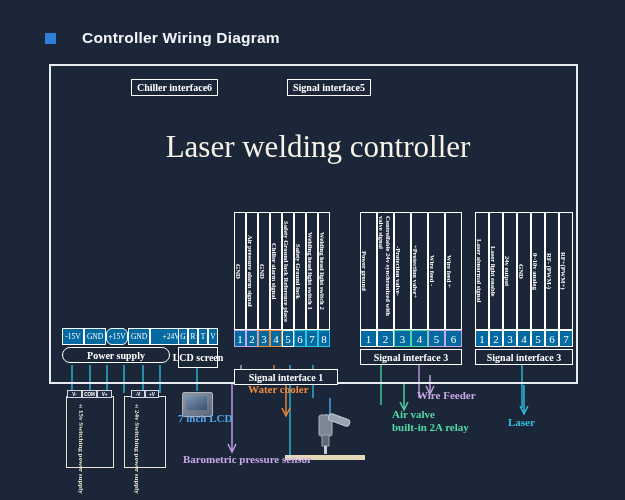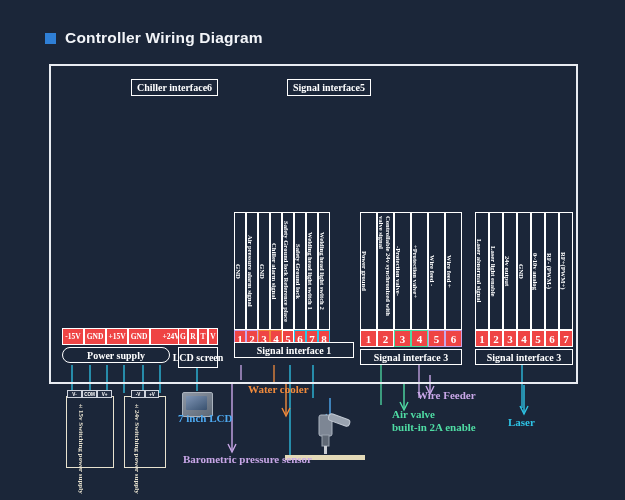--- a/index.html
+++ b/index.html
@@ -5,21 +5,21 @@
   * { box-sizing: border-box; margin: 0; padding: 0; }
   html, body {
     width: 625px; height: 500px;
     background: #1b2639;
     font-family: "Liberation Sans", sans-serif;
     overflow: hidden;
   }
   #root { position: relative; width: 625px; height: 500px; }
 
   
-  .hdr { position: absolute; left: 45px; top: 29px; display: flex; align-items: center; gap: 9px; }
+  .hdr { position: absolute; left: 45px; top: 29px; display: flex; align-items: center; gap: 26px; }
   .hdr-sq { width: 11px; height: 11px; background: #2f7fd6; }
   .hdr-txt { color: #f2f4f8; font-size: 15.5px; font-weight: bold; letter-spacing: .2px; }
 
   
   .panel { position: absolute; left: 49px; top: 64px; width: 529px; height: 320px;
            border: 2px solid #e9ecf2; }
 
   .sig-top { position: absolute; border: 1.5px solid #ffffff; background: #1b2639;
              color: #ffffff; font-size: 10px; font-weight: bold;
              font-family: "Liberation Serif", serif;
@@ -32,21 +32,21 @@
   .vstack { position: absolute; display: flex; }
   .vlab { border: 1px solid #ffffff; background: #1b2639; color: #ffffff;
           writing-mode: vertical-rl; text-orientation: mixed;
           font-size: 6.6px; font-weight: bold; font-family: "Liberation Serif", serif;
           line-height: 1.08; padding: 3px 0 3px 0;
           display: flex; align-items: flex-end; justify-content: center;
           text-align: left; overflow: hidden; }
 
   
   .pinrow { position: absolute; display: flex; }
-  .pin { background: #ef4444; color: #ffffff; font-size: 11px; font-weight: bold;
+  .pin { background: #0369a1; color: #ffffff; font-size: 11px; font-weight: normal;
          font-family: "Liberation Serif", serif;
          display: flex; align-items: center; justify-content: center;
          border: 1.5px solid #ffffff; }
 
   
   .capbox { position: absolute; border: 1.5px solid #ffffff; color: #ffffff;
             font-size: 10px; font-weight: bold; font-family: "Liberation Serif", serif;
             display: flex; align-items: center; justify-content: center;
             background: #1b2639; white-space: nowrap; }
 
@@ -122,20 +122,21 @@
       <path d="M330,398 L330,420" stroke="#4ea9f0"></path>
       <path d="M326,414 L330,422 L334,414" stroke="#4ea9f0"></path>
     </g>
   </svg>
 
   <div class="panel"></div>
 
   <div class="sig-top" style="left:131px;top:79px;">Chiller interface6</div>
   <div class="sig-top" style="left:287px;top:79px;">Signal interface5</div>
 
+  <div class="bigtitle">Laser welding controller</div>
 
   <div class="vstack" id="si1-vlabs" style="left:234px;top:212px;height:118px;">
       <div class="vlab" style="width: 12px; height: 118px;">GND</div>
       <div class="vlab" style="width: 12px; height: 118px;">Air pressure alarm signal</div>
       <div class="vlab" style="width: 12px; height: 118px;">GND</div>
       <div class="vlab" style="width: 12px; height: 118px;">Chiller alarm signal</div>
       <div class="vlab" style="width: 12px; height: 118px;">Safety Ground lock Reference place</div>
       <div class="vlab" style="width: 12px; height: 118px;">Safety Ground lock</div>
       <div class="vlab" style="width: 12px; height: 118px;">Welding head light switch 1</div>
       <div class="vlab" style="width: 12px; height: 118px;">Welding head light switch 2</div>
@@ -143,21 +144,21 @@
   <div class="pinrow" id="si1-pins" style="left:234px;top:330px;height:17px;">
       <div class="pin" style="width: 12px; border-color: rgb(201, 167, 232);">1</div>
       <div class="pin" style="width: 12px; border-color: rgb(201, 167, 232);">2</div>
       <div class="pin" style="width: 12px; border-color: rgb(240, 138, 60);">3</div>
       <div class="pin" style="width: 12px; border-color: rgb(240, 138, 60);">4</div>
       <div class="pin" style="width: 12px; border-color: rgb(255, 255, 255);">5</div>
       <div class="pin" style="width: 12px; border-color: rgb(46, 196, 230);">6</div>
       <div class="pin" style="width: 12px; border-color: rgb(46, 196, 230);">7</div>
       <div class="pin" style="width: 12px; border-color: rgb(46, 196, 230);">8</div>
     </div>
-  <div class="capbox" style="left:234px;top:342px;width:120px;height:16px;">Signal interface 1</div>
+  <div class="capbox" style="left:234px;top:369px;width:104px;height:16px;">Signal interface 1</div>
 
   <div class="vstack" id="si2-vlabs" style="left:360px;top:212px;height:118px;">
       <div class="vlab" style="width: 17px; height: 118px;">Power ground</div>
       <div class="vlab" style="width: 17px; height: 118px;">Controllable 24v synchronized with valve signal</div>
       <div class="vlab" style="width: 17px; height: 118px;">-Protection valve-</div>
       <div class="vlab" style="width: 17px; height: 118px;">+Protection valve+</div>
       <div class="vlab" style="width: 17px; height: 118px;">Wire feed -</div>
       <div class="vlab" style="width: 17px; height: 118px;">Wire feed +</div>
     </div>
   <div class="pinrow" id="si2-pins" style="left:360px;top:330px;height:17px;">
@@ -186,21 +187,21 @@
       <div class="pin" style="width: 14px; border-color: rgb(255, 255, 255);">4</div>
       <div class="pin" style="width: 14px; border-color: rgb(255, 255, 255);">5</div>
       <div class="pin" style="width: 14px; border-color: rgb(255, 255, 255);">6</div>
       <div class="pin" style="width: 14px; border-color: rgb(255, 255, 255);">7</div>
     </div>
   <div class="capbox" style="left:475px;top:349px;width:98px;height:16px;">Signal interface 3</div>
 
   <div class="pinrow" id="ps-pins" style="left:62px;top:328px;height:17px;">
       <div class="pin" style="width: 22px; font-size: 7.5px;">-15V</div>
       <div class="pin" style="width: 22px; font-size: 7.5px;">GND</div>
-      <div class="pin" style="width: 22px; font-size: 7.5px;">+15V</div>
+      <div class="pin" style="width: 22px; font-size: 7.5px; border-radius: 6px;">+15V</div>
       <div class="pin" style="width: 22px; font-size: 7.5px;">GND</div>
       <div class="pin" style="width: 42px; font-size: 7.5px;">+24V</div>
     </div>
   <div class="capbox" style="left:62px;top:347px;width:108px;height:16px;border-radius:8px;">Power supply</div>
 
   <div class="pinrow" id="lcd-pins" style="left:178px;top:328px;height:17px;">
       <div class="pin" style="width: 10px; font-size: 7.5px;">G</div>
       <div class="pin" style="width: 10px; font-size: 7.5px;">R</div>
       <div class="pin" style="width: 10px; font-size: 7.5px;">T</div>
       <div class="pin" style="width: 10px; font-size: 7.5px;">V</div>
@@ -232,16 +233,16 @@
     <rect x="20" y="8" width="22" height="7" rx="3" fill="#9aa3b0" stroke="#c3cad4" stroke-width="1" transform="rotate(20 20 8)"></rect>
     <rect x="12" y="30" width="7" height="11" fill="#5f6875" stroke="#99a1ae" stroke-width="1"></rect>
     <rect x="14" y="41" width="3" height="8" fill="#c8ccd3"></rect>
   </svg>
 
   <div class="callout" style="left:178px;top:412px;color:#4ea9f0;">7 inch LCD</div>
   <div class="callout" style="left:248px;top:383px;color:#f08a3c;">Water cooler</div>
   <div class="callout" style="left:183px;top:453px;color:#c9a7e8;">Barometric pressure sensor</div>
   <div class="callout" style="left:417px;top:389px;color:#c9a7e8;">Wire Feeder</div>
   <div class="callout" style="left:392px;top:408px;color:#4fdca4;">Air valve
-built-in 2A enable</div>
+built-in 2A relay</div>
   <div class="callout" style="left:508px;top:416px;color:#2ec4e6;">Laser</div>
 
 </div>
 
 </body></html>

